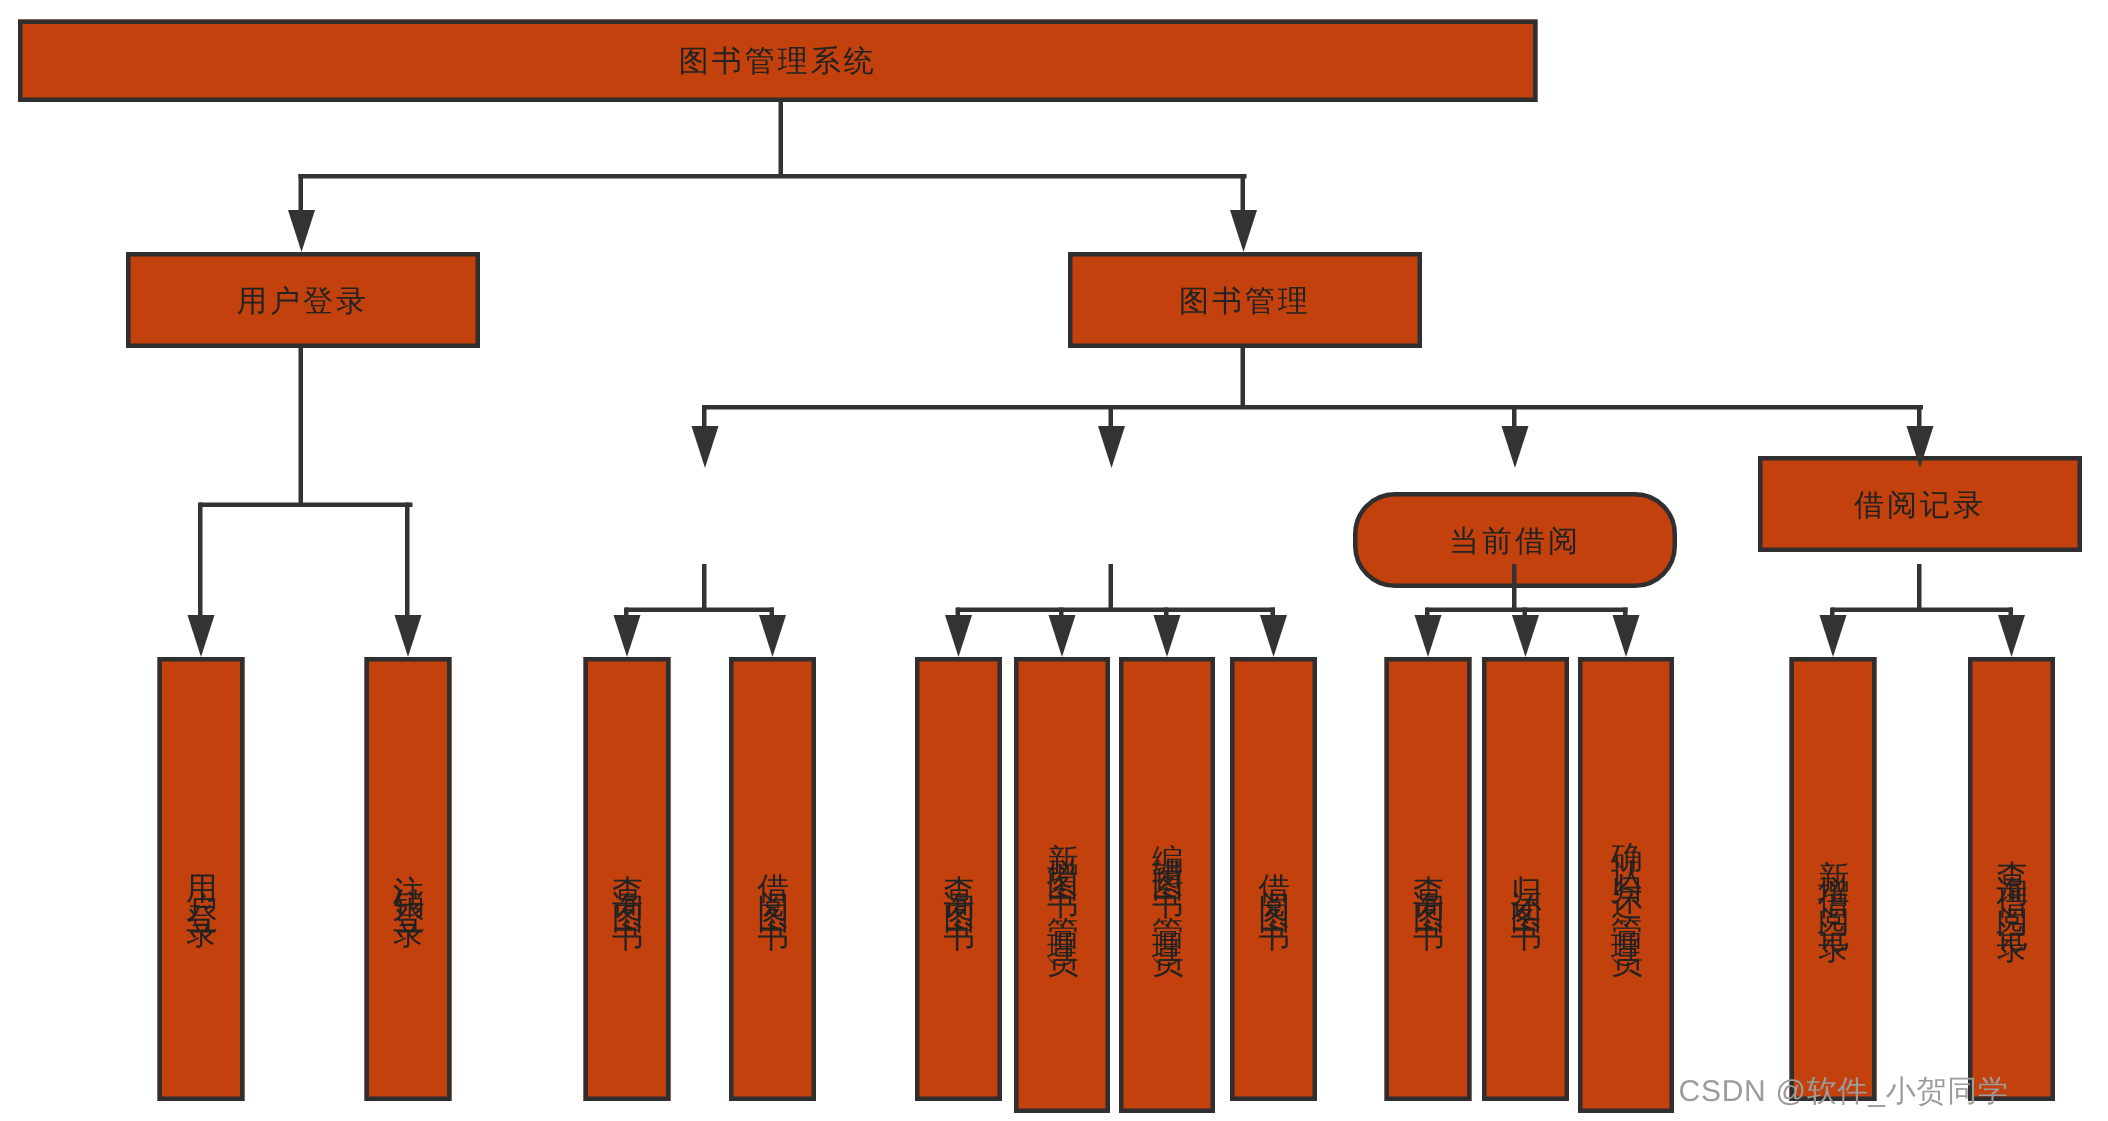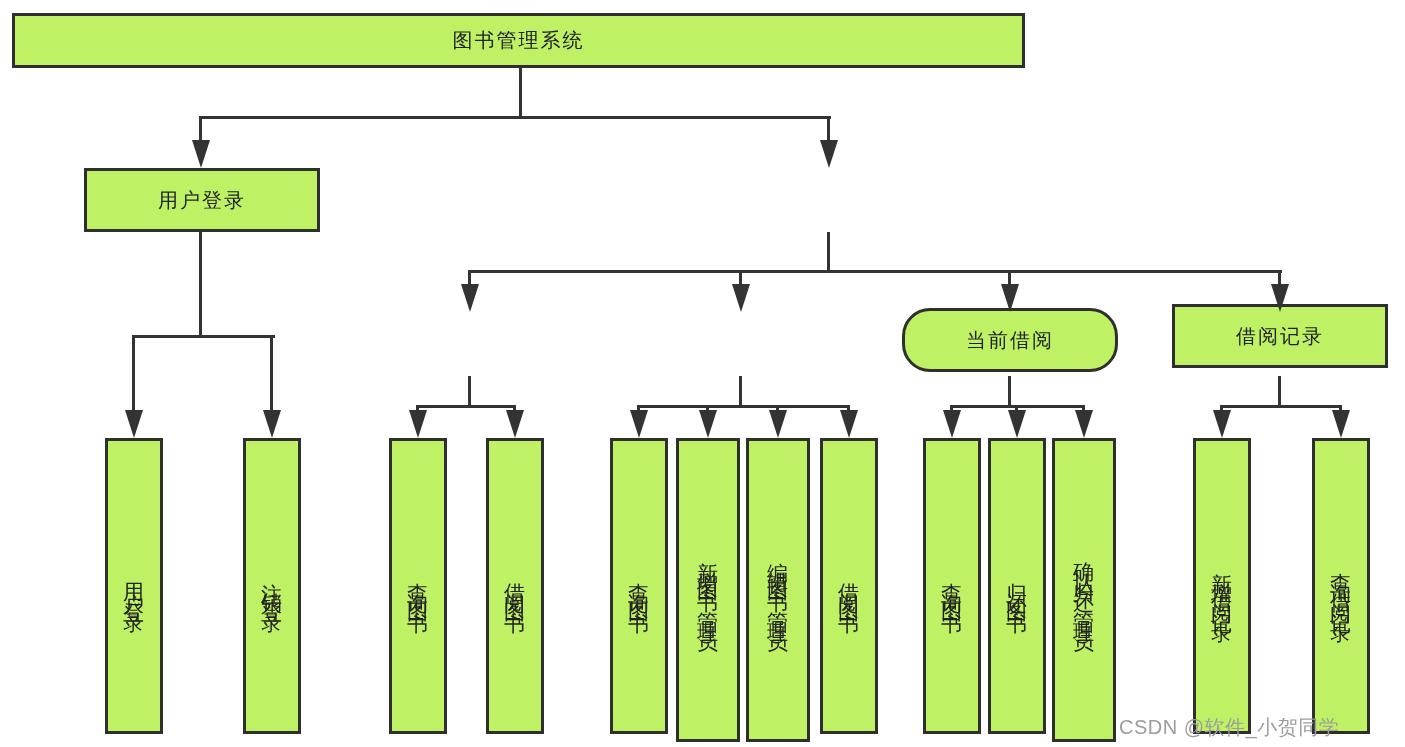--- a/index.html
+++ b/index.html
@@ -16,21 +16,21 @@
     width: 1405px;
     height: 747px;
     background: var(--background);
     font-family: "Liberation Sans", "DejaVu Sans", sans-serif;
     color: var(--text);
     overflow: hidden;
   }
   .box {
     position: absolute;
     border: 3px solid var(--box-border);
-    background: #bef264;
+    background: #c2410c;
     display: flex;
     align-items: center;
     justify-content: center;
     color: var(--text);
   }
   .hnode { font-size: 20px; letter-spacing: 2px; }
   .leaf {
     writing-mode: vertical-rl;
     text-orientation: mixed;
     font-size: 21px;
@@ -66,22 +66,25 @@
 
 <div id="stage">
 
   <div class="box hnode" style="left:12px;top:13px;width:1013px;height:55px;">
     <span>图书管理系统</span>
   </div>
 
   <div class="box hnode" style="left:84px;top:168px;width:236px;height:64px;">
     <span>用户登录</span>
   </div>
+  <div class="box hnode" style="left:712px;top:168px;width:236px;height:64px;">
+    <span>图书管理</span>
+  </div>
 
-  <div class="box hnode" style="left:902px;top:308px;width:216px;height:64px;border-radius:28px;">
+  <div class="box hnode" style="left:902px;top:328px;width:216px;height:64px;border-radius:28px;">
     <span>当前借阅</span>
   </div>
   <div class="box hnode" style="left:1172px;top:304px;width:216px;height:64px;font-family:Liberation Serif, serif;">
     <span>借阅记录</span>
   </div>
 
   <div class="box leaf" style="left:105px;top:438px;width:58px;height:296px;">
     <span>用户登录</span>
   </div>
   <div class="box leaf" style="left:243px;top:438px;width:58px;height:296px;">

